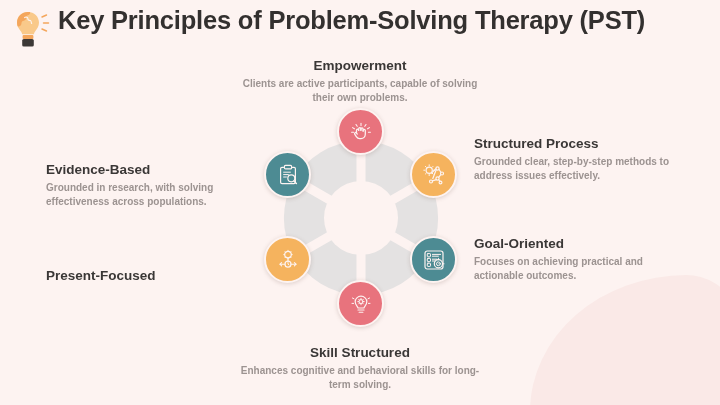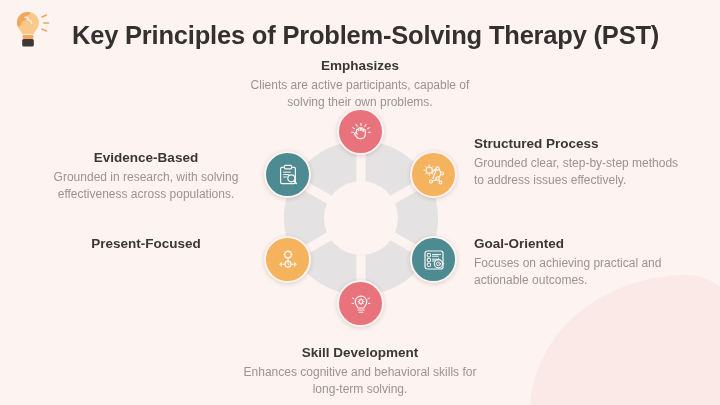--- a/index.html
+++ b/index.html
@@ -32,22 +32,22 @@
     border-radius: 68% 32% 45% 55% / 72% 56% 44% 28%;
     pointer-events: none;
   }
 
   
   .header {
     position: absolute;
     left: 8px;
     top: 8px;
     display: flex;
-    align-items: flex-end;
-    gap: 20px;
+    align-items: flex-start;
+    gap: 6px;
   }
   .title-icon {
     width: 44px;
     height: 42px;
     flex: 0 0 auto;
   }
   .title-text {
     font-size: 25.5px;
     font-weight: 700;
     color: #33302f;
@@ -112,33 +112,33 @@
   .label { position: absolute; }
   .label h3 {
     margin: 0 0 3px 0;
     font-size: 13.5px;
     font-weight: 700;
     color: #3a3736;
     line-height: 1.2;
   }
   .label p {
     margin: 0;
-    font-size: 12px;
+    font-size: 10px;
     line-height: 1.38;
     color: #9c9391;
-    font-weight: 400;
-  }
-  .align-right { text-align: center; }
+    font-weight: 700;
+  }
+  .align-right { text-align: left; margin-top: 12px; }
   .align-left  { text-align: left; }
   .align-center{ text-align: center; }
 
   .lbl-empowerment   { left: 240px; top: 58px;  width: 240px; }
   .lbl-evidence      { left: 46px;  top: 150px; width: 200px; }
   .lbl-structured    { left: 474px; top: 136px; width: 210px; }
-  .lbl-present       { left: 46px;  top: 236px; width: 200px; }
+  .lbl-present       { left: 46px;  top: 256px; width: 200px; }
   .lbl-goal          { left: 474px; top: 236px; width: 210px; }
   .lbl-skill         { left: 240px; top: 345px; width: 240px; }
 </style>
 </head>
 <body>
 
 <div class="slide">
 
   <div class="blob"></div>
 
@@ -319,21 +319,21 @@
             <line x1="8.6" y1="15" x2="11.4" y2="15"></line>
           </g>
           <circle cx="16.3" cy="16.3" r="3.5"></circle>
           <line x1="18.9" y1="18.9" x2="21.4" y2="21.4" stroke-width="1.4"></line>
         </svg>
       </span>
     </div>
   </div>
 
   <div class="label lbl-empowerment align-center">
-    <h3>Emphasizes</h3>
+    <h3>Empowerment</h3>
     <p>Clients are active participants, capable of solving their own problems.</p>
   </div>
 
   <div class="label lbl-evidence align-right">
     <h3>Evidence-Based</h3>
     <p>Grounded in research, with solving effectiveness across populations.</p>
   </div>
 
   <div class="label lbl-structured align-left">
     <h3>Structured Process</h3>
@@ -343,17 +343,17 @@
   <div class="label lbl-present align-right">
     <h3>Present-Focused</h3>
   </div>
 
   <div class="label lbl-goal align-left">
     <h3>Goal-Oriented</h3>
     <p>Focuses on achieving practical and actionable outcomes.</p>
   </div>
 
   <div class="label lbl-skill align-center">
-    <h3>Skill Development</h3>
+    <h3>Skill Structured</h3>
     <p>Enhances cognitive and behavioral skills for long-term solving.</p>
   </div>
 
 </div>
 
 </body></html>

